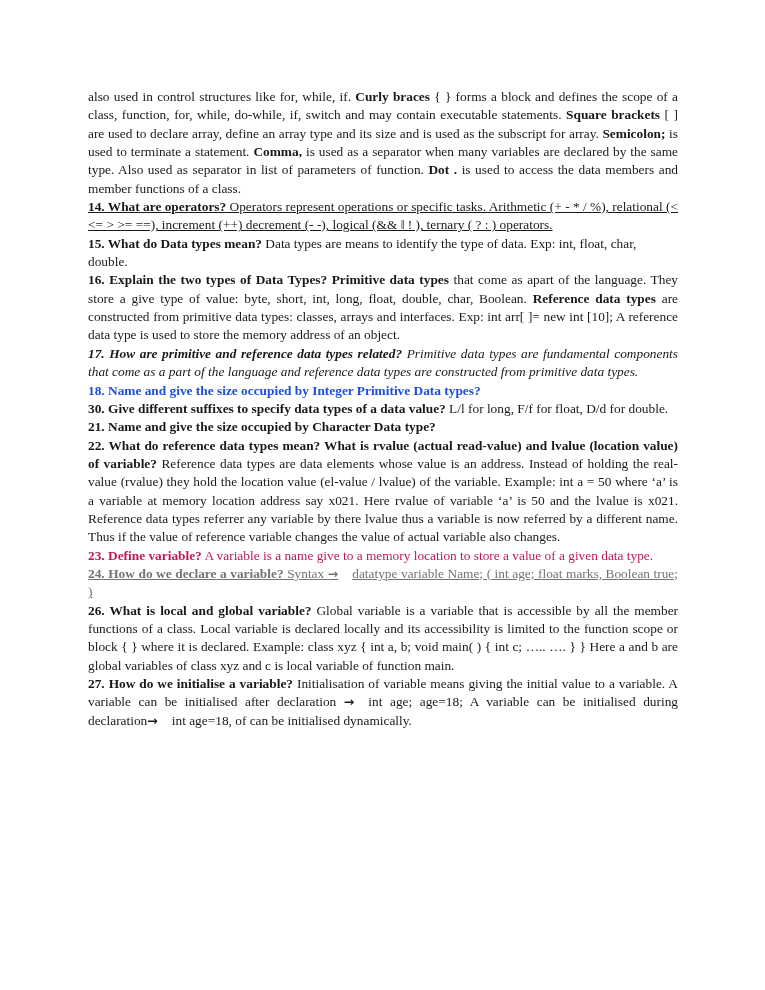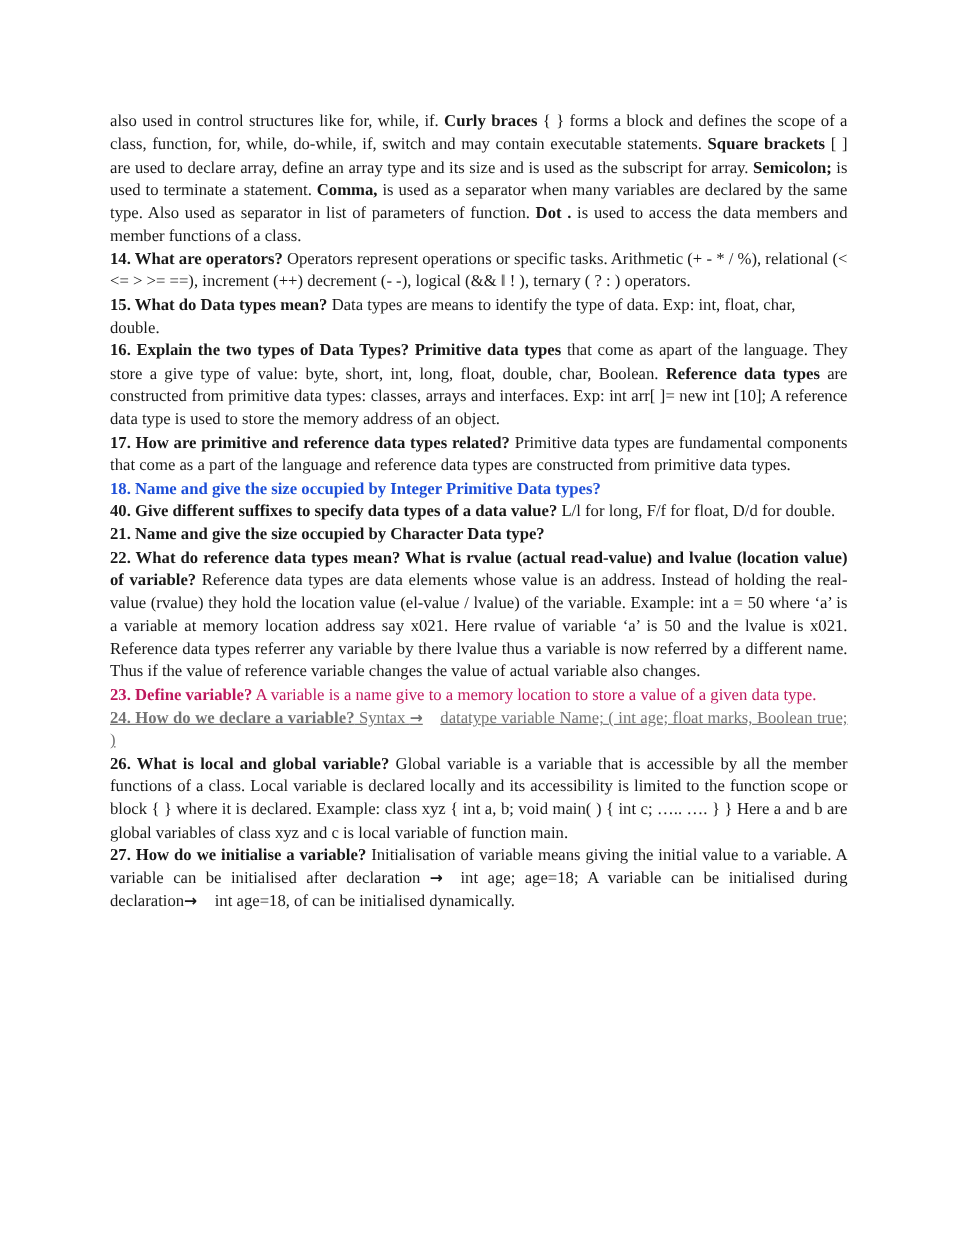--- a/index.html
+++ b/index.html
@@ -51,32 +51,32 @@
   }
 </style>
 </head>
 <body>
 
 <div id="page" style="background: rgb(255, 255, 255); width: 711px; height: 990px;">
   <div id="text-column">
 
     <p class="para" style="color: rgb(25, 25, 25);"><span>also used in control structures like for, while, if. </span><span class="q">Curly braces</span><span> { } forms a block and defines the scope of a class, function, for, while, do-while, if, switch and may contain executable statements. </span><span class="q">Square brackets</span><span> [ ] are used to declare array, define an array type and its size and is used as the subscript for array. </span><span class="q">Semicolon;</span><span> is used to terminate a statement. </span><span class="q">Comma,</span><span> is used as a separator when many variables are declared by the same type. Also used as separator in list of parameters of function. </span><span class="q">Dot .</span><span> is used to access the data members and member functions of a class.</span></p>
 
-    <p class="para" style="color: rgb(25, 25, 25);"><span class="q">14. What are operators?</span><span> Operators represent operations or specific tasks. Arithmetic (+ - * / %), relational (&lt; &lt;= &gt; &gt;= ==), increment (++) decrement (- -), logical (&amp;&amp; ‖ ! ), ternary ( ? : ) operators.</span></p>
+    <p class="para" style="color: rgb(25, 25, 25); text-decoration: underline;"><span class="q">14. What are operators?</span><span> Operators represent operations or specific tasks. Arithmetic (+ - * / %), relational (&lt; &lt;= &gt; &gt;= ==), increment (++) decrement (- -), logical (&amp;&amp; ‖ ! ), ternary ( ? : ) operators.</span></p>
 
     <p class="para left" style="color: rgb(25, 25, 25);"><span class="q">15. What do Data types mean?</span><span> Data types are means to identify the type of data. Exp: int, float, char, double.</span></p>
 
     <p class="para" style="color: rgb(25, 25, 25);"><span class="q">16. Explain the two types of Data Types? Primitive data types</span><span> that come as apart of the language. They store a give type of value: byte, short, int, long, float, double, char, Boolean. </span><span class="q">Reference data types</span><span> are constructed from primitive data types: classes, arrays and interfaces. Exp: int arr[ ]= new int [10]; A reference data type is used to store the memory address of an object.</span></p>
 
-    <p class="para" style="color: rgb(25, 25, 25);"><span class="q">17. How are primitive and reference data types related?</span><span> Primitive data types are fundamental components that come as a part of the language and reference data types are constructed from primitive data types.</span></p>
+    <p class="para" style="color: rgb(25, 25, 25); font-style: italic;"><span class="q">17. How are primitive and reference data types related?</span><span> Primitive data types are fundamental components that come as a part of the language and reference data types are constructed from primitive data types.</span></p>
 
     <p class="para left" style="color: #1d4ed8;"><span class="q">18. Name and give the size occupied by Integer Primitive Data types?</span></p>
 
 
-    <p class="para left" style="color: rgb(25, 25, 25);"><span class="q">40. Give different suffixes to specify data types of a data value?</span><span> L/l for long, F/f for float, D/d for double.</span></p>
+    <p class="para left" style="color: rgb(25, 25, 25);"><span class="q">30. Give different suffixes to specify data types of a data value?</span><span> L/l for long, F/f for float, D/d for double.</span></p>
 
     <p class="para left" style="color: rgb(25, 25, 25);"><span class="q">21. Name and give the size occupied by Character Data type?</span></p>
 
     <p class="para" style="color: rgb(25, 25, 25);"><span class="q">22. What do reference data types mean? What is rvalue (actual read-value) and lvalue (location value) of variable?</span><span> Reference data types are data elements whose value is an address. Instead of holding the real-value (rvalue) they hold the location value (el-value / lvalue) of the variable. Example: int a = 50 where ‘a’ is a variable at memory location address say x021. Here rvalue of variable ‘a’ is 50 and the lvalue is x021. Reference data types referrer any variable by there lvalue thus a variable is now referred by a different name. Thus if the value of reference variable changes the value of actual variable also changes.</span></p>
 
     <p class="para" style="color: #be185d;"><span class="q">23. Define variable?</span><span> A variable is a name give to a memory location to store a value of a given data type.</span></p>
 
     <p class="para" style="color: #737373; text-decoration: underline;"><span class="q">24. How do we declare a variable?</span><span> Syntax </span><span class="arrow">→</span><span class="gap"></span><span>datatype variable Name; ( int age; float marks, Boolean true; )</span></p>
 
 

